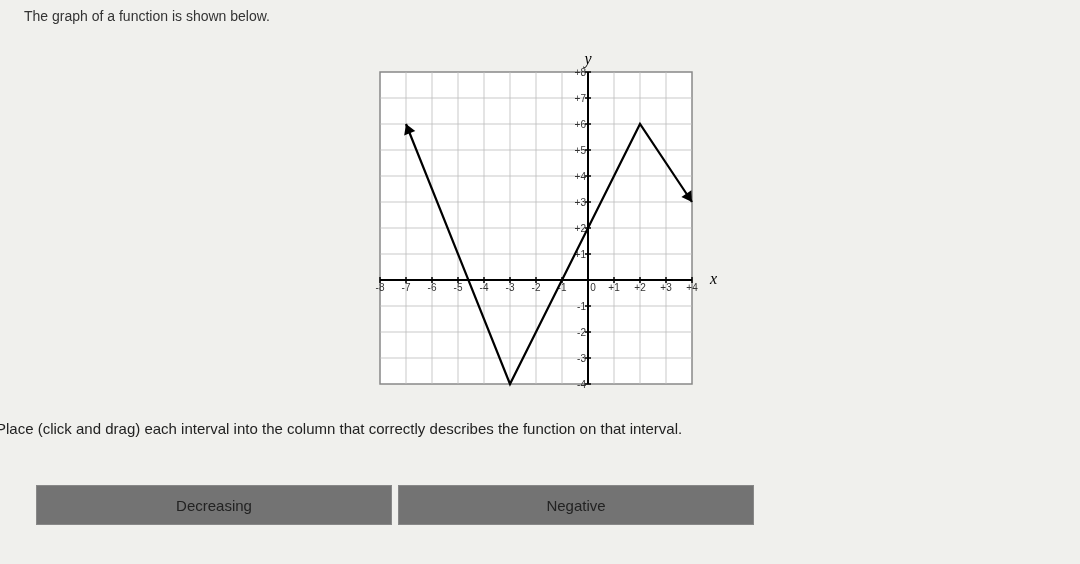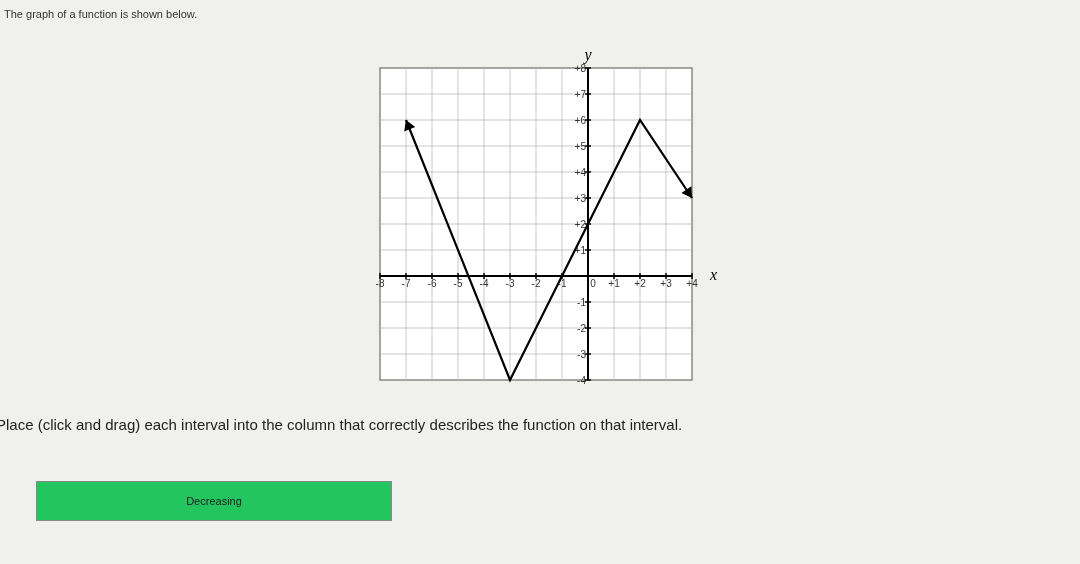--- a/index.html
+++ b/index.html
@@ -9,22 +9,22 @@
     }
     body {
       font-family: Arial, Helvetica, sans-serif;
       background: #f0f0ed;
       width: 1080px;
       height: 564px;
       overflow: hidden;
       position: relative;
     }
     .question-text {
-      padding: 8px 4px;
-      font-size: 11px;
+      padding: 8px 24px;
+      font-size: 14px;
       color: #333;
       font-weight: 500;
     }
     .graph-container {
       display: flex;
       justify-content: center;
       margin-top: 10px;
     }
     .graph-svg {
       width: 380px;
@@ -38,27 +38,27 @@
     }
     .columns-row {
       display: flex;
       gap: 6px;
       padding: 0 0;
       margin-top: 40px;
       margin-left: -2px;
     }
     .column-box {
       border: 1px solid #888;
-      background: #22c55e;
+      background: #737373;
       width: 356px;
       height: 40px;
       display: flex;
       align-items: center;
       justify-content: center;
-      font-size: 11px;
+      font-size: 15px;
       color: #222;
     }
     .column-box:first-child {
       margin-left: 38px;
     }
     .axis-label {
       font-style: italic;
       font-size: 16px;
       font-family: 'Times New Roman', serif;
       font-weight: 500;
@@ -169,13 +169,14 @@
 
     <text x="238" y="22" class="axis-label" text-anchor="middle">y</text>
     <text x="360" y="242" class="axis-label" text-anchor="start">x</text>
   </svg>
 </div>
 
 <div class="instruction-text">Place (click and drag) each interval into the column that correctly describes the function on that interval.</div>
 
 <div class="columns-row">
   <div class="column-box">Decreasing</div>
+  <div class="column-box">Negative</div>
 </div>
 
 </body></html>

